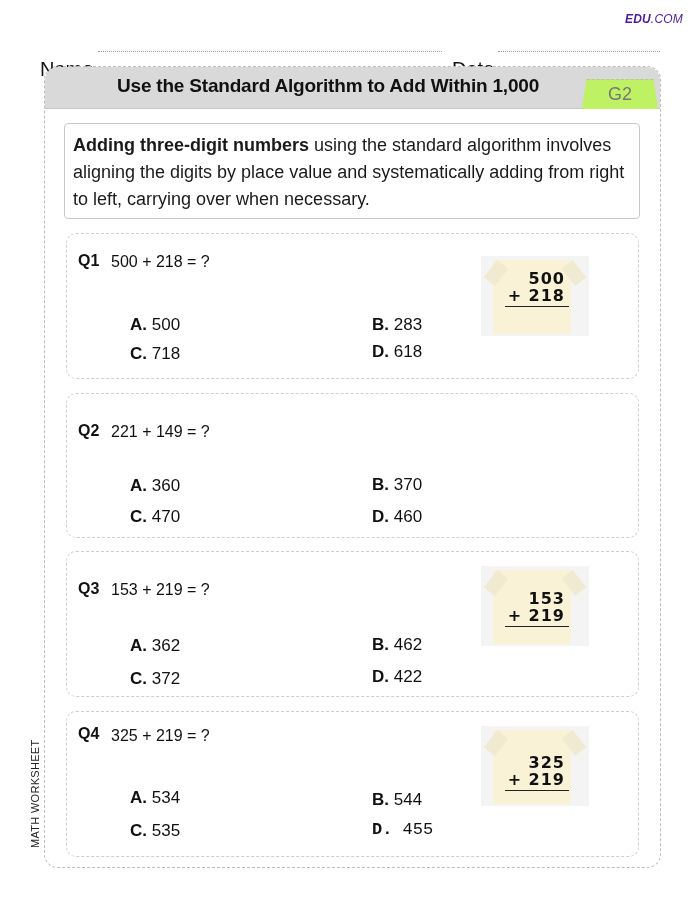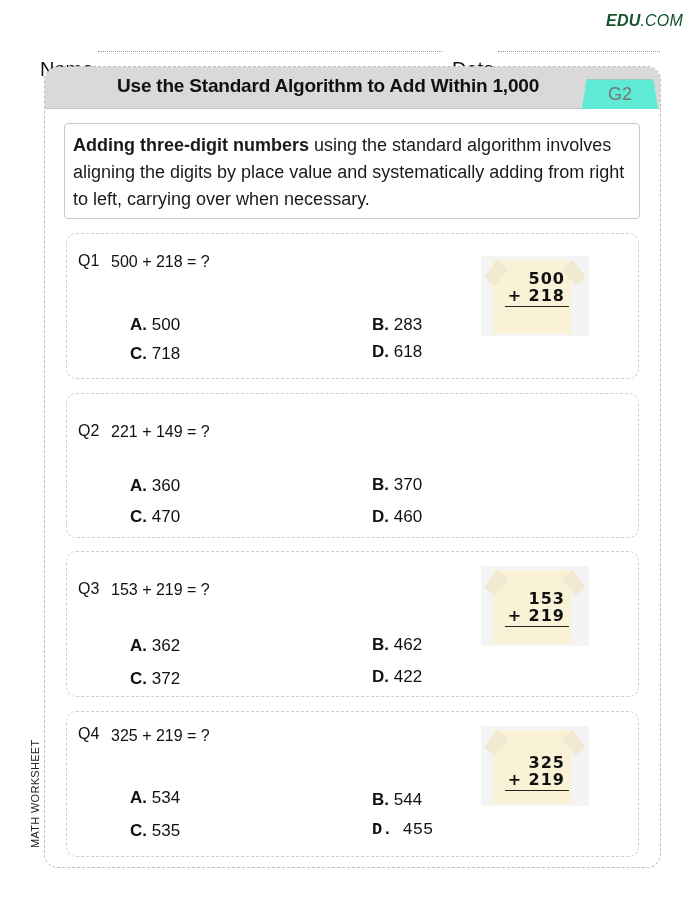--- a/index.html
+++ b/index.html
@@ -1,41 +1,41 @@
 <!DOCTYPE html>
 <html><head>
 <meta charset="utf-8">
 <style>
   * { box-sizing: border-box; margin: 0; padding: 0; }
   html, body { width: 700px; height: 906px; background: #ffffff; overflow: hidden; }
   body { position: relative; font-family: "Liberation Sans", sans-serif; color: #1a1a1a; }
 
-  .brand { position: absolute; top: 12px; right: 17px; font-size: 16px; color: #14532d; letter-spacing: 0.2px; }
+  .brand { position: absolute; top: 12px; right: 17px; font-size: 12px; color: #4c1d95; letter-spacing: 0.2px; }
   .brand b { font-weight: 700; font-style: italic; }
   .brand span.com { font-style: italic; font-weight: 400; }
 
   .name-row { position: absolute; top: 30px; left: 40px; width: 620px; height: 22px; }
   .field-label { position: absolute; top: 0; font-size: 20px; color: #111; margin-top: 28px; }
   .field-line { position: absolute; bottom: 0; border-bottom: 1px dotted #999; height: 1px; }
 
   .sheet { position: absolute; left: 44px; top: 66px; width: 617px; height: 802px;
            border: 1px dashed #bdbdbd; border-radius: 14px; overflow: hidden; }
   .title-bar { position: absolute; left: 0; top: 0; width: 100%; height: 42px; background: #d9d9d9;
                border-bottom: 1px solid #c8c8c8; }
   .title-text { position: absolute; left: 72px; top: 8px; font-size: 19px; font-weight: 700; color: #111; letter-spacing: -0.2px; }
-  .grade-tab { position: absolute; right: 2px; top: 12px; width: 76px; height: 30px; background: #5eead4;
+  .grade-tab { position: absolute; right: 2px; top: 12px; width: 76px; height: 30px; background: #bef264;
                clip-path: polygon(6% 0, 94% 0, 100% 100%, 0 100%); border-top: 1px dashed #bbb; }
   .grade-text { position: absolute; left: 0; right: 0; top: 4px; text-align: center; font-size: 18px; color: #777; }
 
   .intro { position: absolute; left: 19px; top: 56px; width: 576px; height: 96px;
            border: 1px solid #c8c8c8; border-radius: 4px; padding: 8px 8px; font-size: 18px; line-height: 27px; color: #1a1a1a; }
   .intro b { font-weight: 700; }
 
   .q-card { position: absolute; left: 21px; width: 573px; border: 1px dashed #cfcfcf; border-radius: 10px; }
-  .q-num { position: absolute; left: 11px; font-size: 16px; font-weight: 400; color: #111; }
+  .q-num { position: absolute; left: 11px; font-size: 16px; font-weight: 700; color: #111; }
   .q-text { position: absolute; left: 44px; font-size: 16px; color: #111; }
   .opt { position: absolute; font-size: 17px; color: #111; }
   .opt .letter { font-weight: 700; }
 
   .note { position: absolute; width: 108px; height: 80px; background: #f4f4f4; }
   .note-paper { position: absolute; left: 12px; top: 4px; width: 78px; height: 74px; background: #f9f2d6; }
   .tape { position: absolute; top: 6px; width: 14px; height: 22px; background: #efe9cf; opacity: 0.9; }
   .tape.l { left: 8px; transform: rotate(38deg); }
   .tape.r { right: 8px; transform: rotate(-38deg); }
   .calc { position: absolute; right: 24px; top: 14px; font-family: "DejaVu Sans", sans-serif; font-weight: 700;

